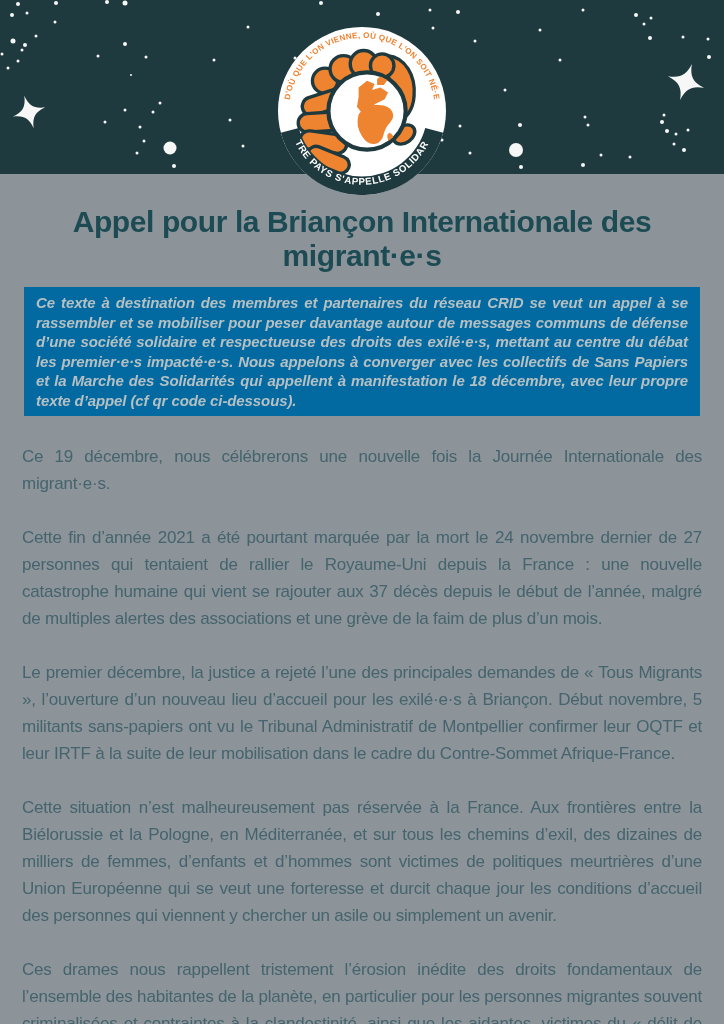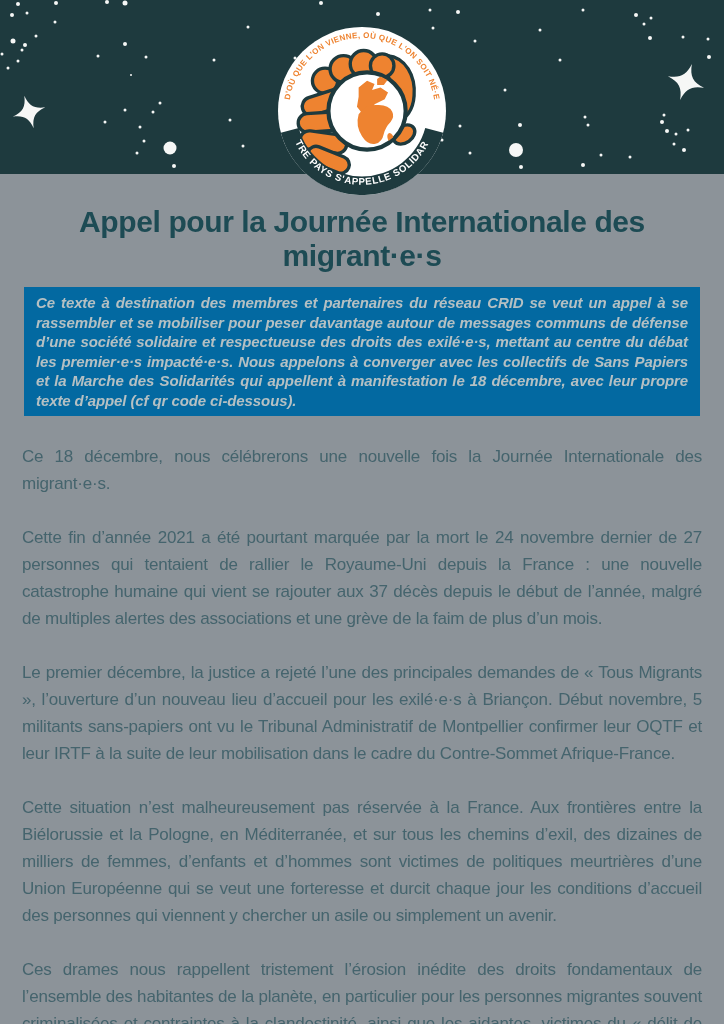--- a/index.html
+++ b/index.html
@@ -147,24 +147,24 @@
       <text font-family="Liberation Sans, sans-serif" font-size="9.6" font-weight="bold" fill="#ee8330" letter-spacing="0.4">
         <textPath href="#arcTop" startOffset="50%" text-anchor="middle">- D'OÙ QUE L'ON VIENNE, OÙ QUE L'ON SOIT NÉ·E -</textPath>
       </text>
       <text font-family="Liberation Sans, sans-serif" font-size="11.5" font-weight="bold" fill="#ffffff" letter-spacing="0.8">
         <textPath href="#arcBottom" startOffset="50%" text-anchor="middle">~ NOTRE PAYS S'APPELLE SOLIDARITÉ ~</textPath>
       </text>
     </svg>
   </div>
 
   <div class="content">
-    <h1 class="title">Appel pour la Journée Internationale des migrant·e·s</h1>
+    <h1 class="title">Appel pour la Briançon Internationale des migrant·e·s</h1>
     <div class="intro">Ce texte à destination des membres et partenaires du réseau CRID se veut un appel à se rassembler et se mobiliser pour peser davantage autour de messages communs de défense d’une société solidaire et respectueuse des droits des exilé·e·s, mettant au centre du débat les premier·e·s impacté·e·s. Nous appelons à converger avec les collectifs de Sans Papiers et la Marche des Solidarités qui appellent à manifestation le 18 décembre, avec leur propre texte d’appel (cf qr code ci-dessous).</div>
     <div class="paragraphs">
-      <p>Ce 18 décembre, nous célébrerons une nouvelle fois la Journée Internationale des migrant·e·s.</p>
+      <p>Ce 19 décembre, nous célébrerons une nouvelle fois la Journée Internationale des migrant·e·s.</p>
       <p>Cette fin d’année 2021 a été pourtant marquée par la mort le 24 novembre dernier de 27 personnes qui tentaient de rallier le Royaume-Uni depuis la France : une nouvelle catastrophe humaine qui vient se rajouter aux 37 décès depuis le début de l’année, malgré de multiples alertes des associations et une grève de la faim de plus d’un mois.</p>
       <p>Le premier décembre, la justice a rejeté l’une des principales demandes de « Tous Migrants », l’ouverture d’un nouveau lieu d’accueil pour les exilé·e·s à Briançon. Début novembre, 5 militants sans-papiers ont vu le Tribunal Administratif de Montpellier confirmer leur OQTF et leur IRTF à la suite de leur mobilisation dans le cadre du Contre-Sommet Afrique-France.</p>
       <p>Cette situation n’est malheureusement pas réservée à la France. Aux frontières entre la Biélorussie et la Pologne, en Méditerranée, et sur tous les chemins d’exil, des dizaines de milliers de femmes, d’enfants et d’hommes sont victimes de politiques meurtrières d’une Union Européenne qui se veut une forteresse et durcit chaque jour les conditions d’accueil des personnes qui viennent y chercher un asile ou simplement un avenir.</p>
       <p>Ces drames nous rappellent tristement l’érosion inédite des droits fondamentaux de l’ensemble des habitantes de la planète, en particulier pour les personnes migrantes souvent criminalisées et contraintes à la clandestinité, ainsi que les aidantes, victimes du « délit de solidarité ».</p>
     </div>
   </div>
 
 </div>
 
 </body></html>

